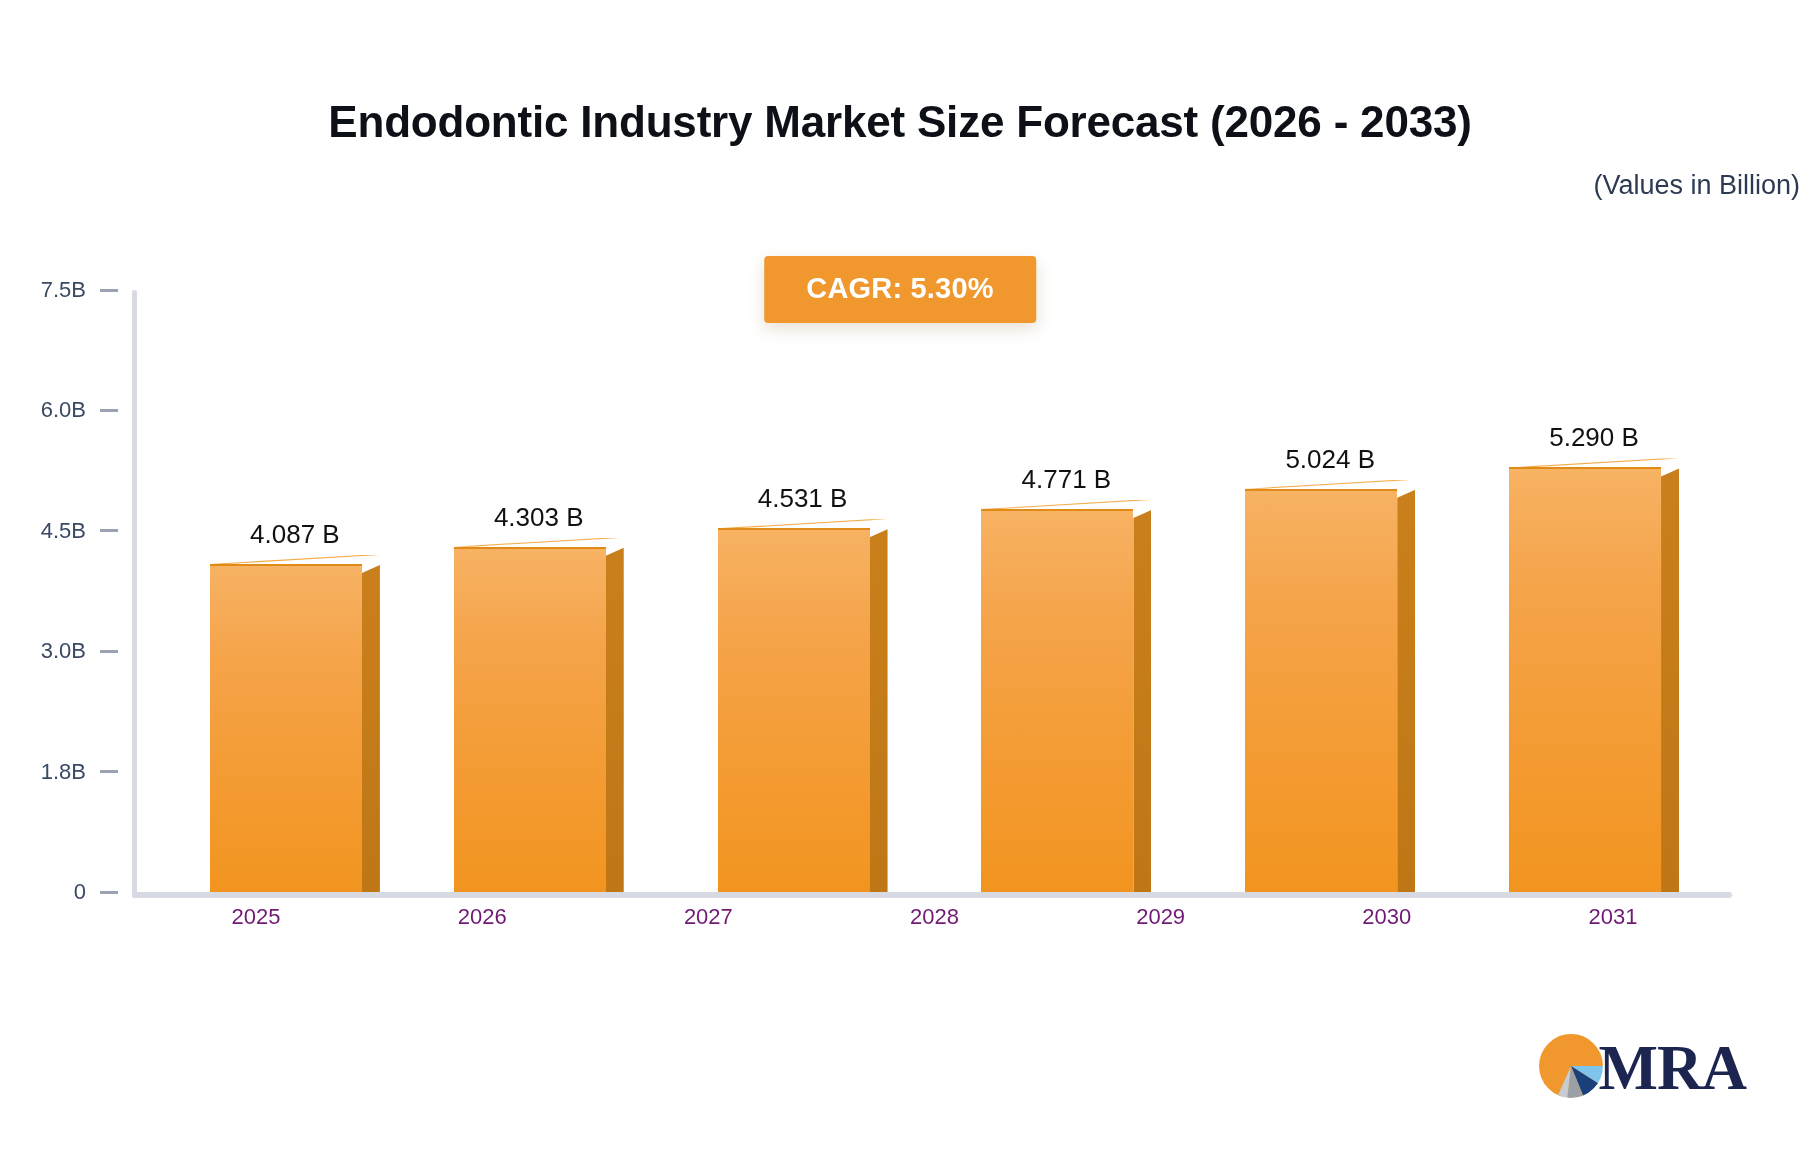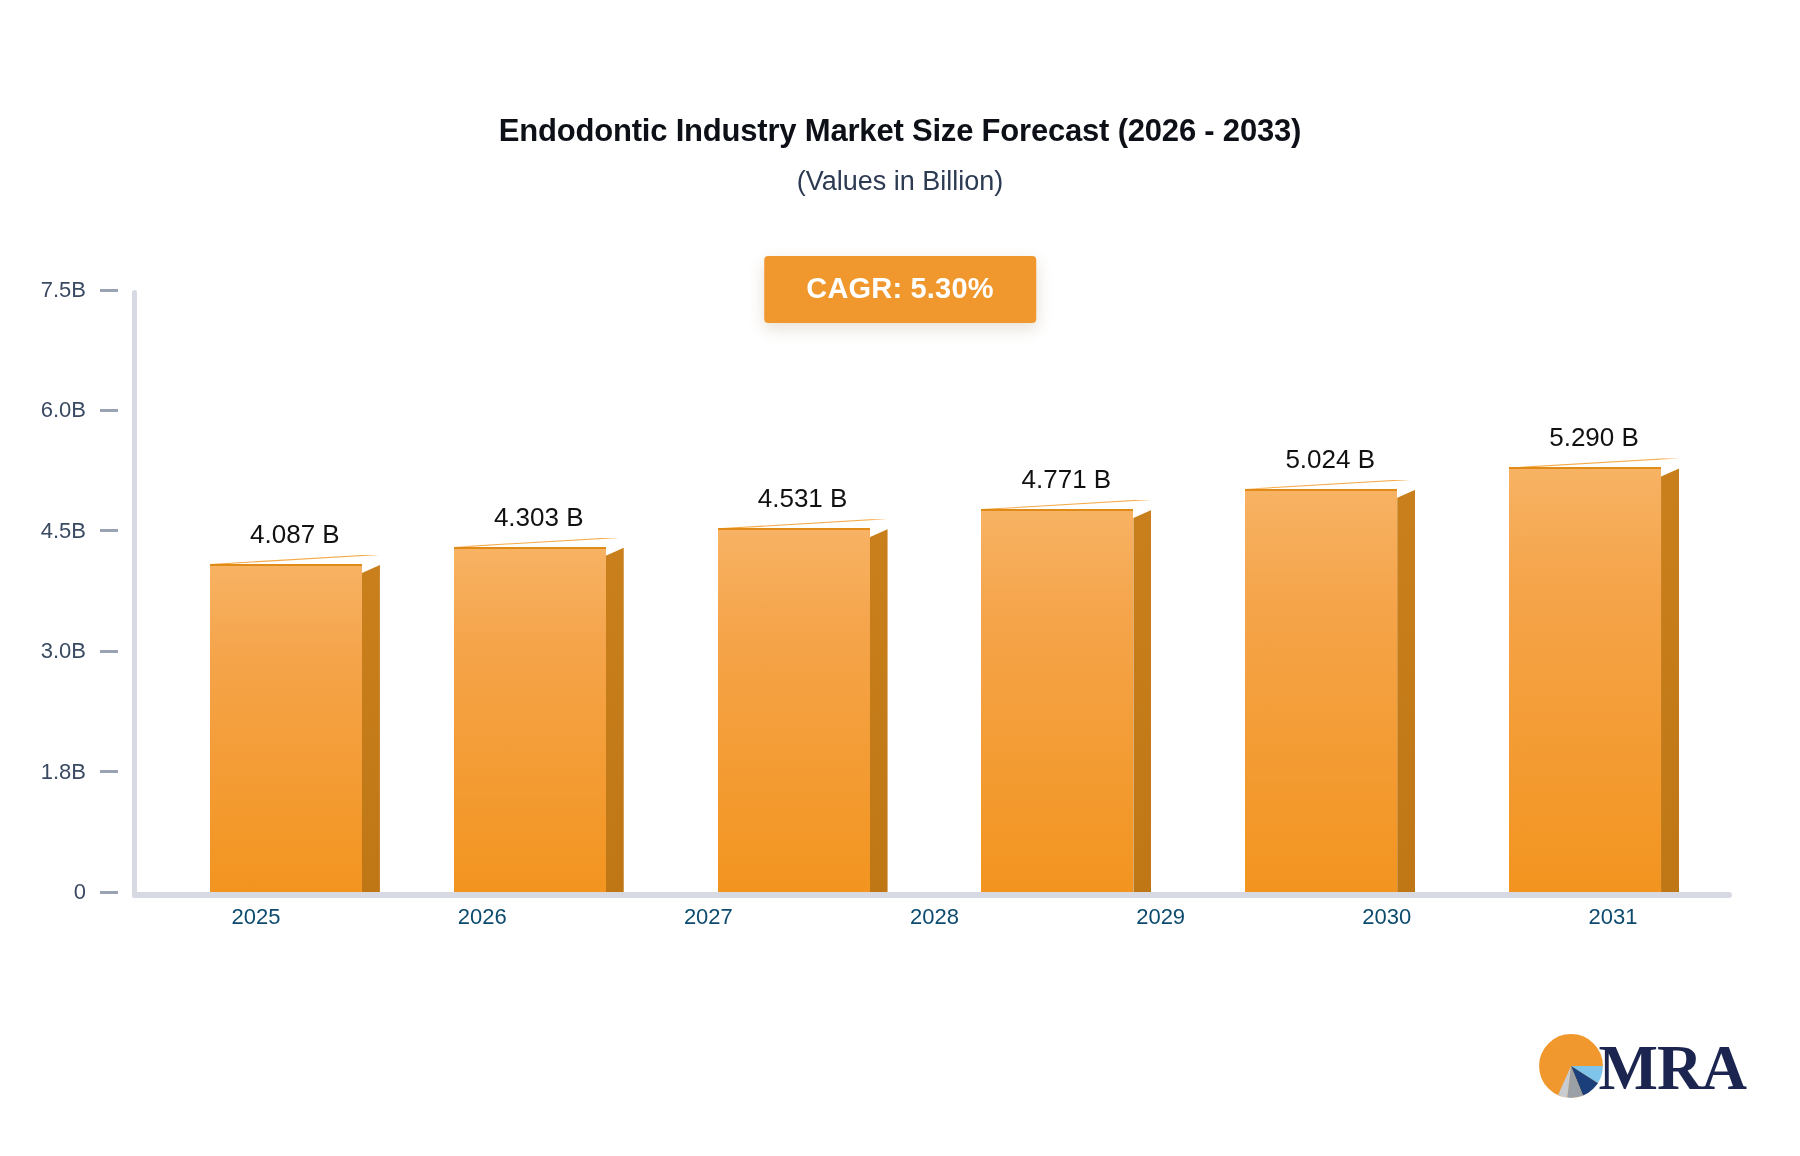--- a/index.html
+++ b/index.html
@@ -20,33 +20,34 @@
     background: #ffffff;
   }
 
   
   .title-block {
     position: absolute;
     top: 96px; left: 0; right: 0;
     text-align: center;
   }
   .chart-title {
-    font-size: 31px;
+    font-size: 44px;
     font-weight: bold;
     color: #0d1016;
     letter-spacing: -0.2px;
     line-height: 1.2;
-    margin: 16px;
+    margin: 0;
   }
   .chart-subtitle {
     font-size: 27px;
     font-weight: normal;
     color: #2c3a52;
-    margin: 2px 0 0 0;
+    margin: 20px 0 0 0;
     line-height: 1.2;
+    text-align: right;
   }
 
   
   .cagr-badge {
     position: absolute;
     top: 256px;
     left: 50%;
     transform: translateX(-50%);
     background: #f0982d;
     color: #ffffff;
@@ -171,21 +172,21 @@
     top: 904px;
     width: 1595px;
     display: flex;
     justify-content: space-between;
     padding: 0 6px;
   }
   .xlabel {
     flex: 1 1 0;
     text-align: center;
     font-size: 22px;
-    color: #0c4a6e;
+    color: #701a75;
   }
 
   
   .logo {
     position: absolute;
     right: 54px;
     bottom: 48px;
     display: flex;
     align-items: center;
     gap: 2px;

